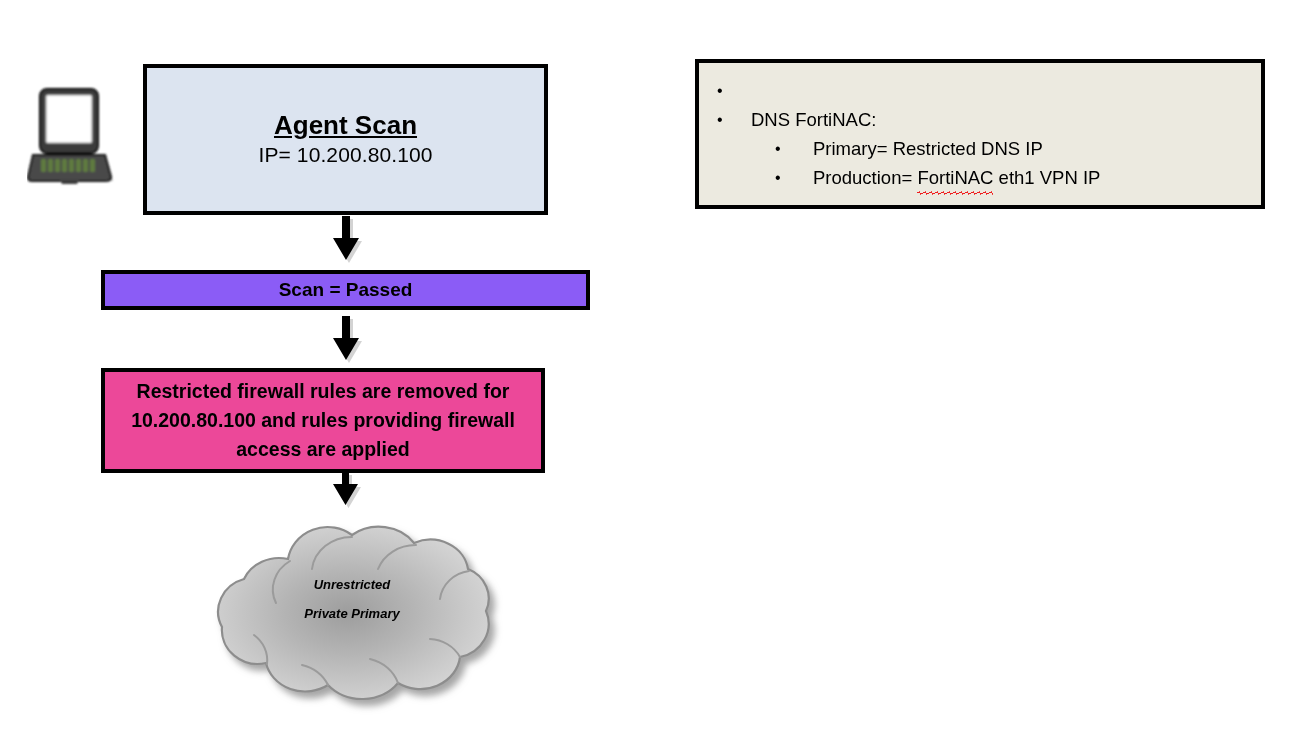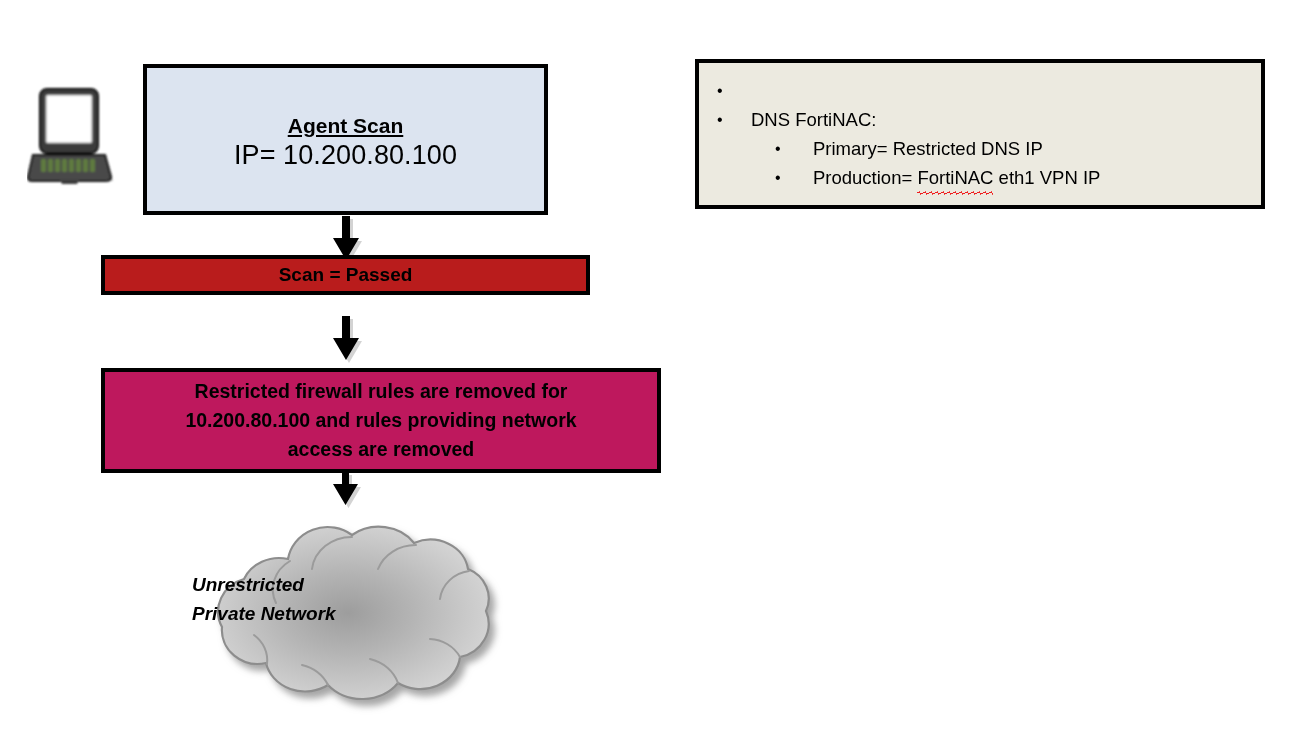--- a/index.html
+++ b/index.html
@@ -46,29 +46,29 @@
 
   .box-agent {
     left: 143px;
     top: 64px;
     width: 405px;
     height: 151px;
     background: #dce4f0;
     padding: 4px 10px;
   }
   .box-agent .line {
-    font-size: 27px;
+    font-size: 21px;
     line-height: 28px;
     letter-spacing: 0.1px;
   }
   .box-agent .title {
     font-weight: bold;
     text-decoration: underline;
     text-underline-offset: 2px;
-    font-size: 21px;
+    font-size: 26px;
     line-height: 29px;
     margin-bottom: 1px;
   }
   .spell {
     position: relative;
     display: inline-block;
   }
   .spell::after {
     content: "";
     position: absolute;
@@ -78,37 +78,37 @@
     height: 4px;
     background-image:
       radial-gradient(circle at 1.5px 3.2px, rgba(0,0,0,0) 1.25px, #ef1d1d 1.3px, #ef1d1d 2.0px, rgba(0,0,0,0) 2.1px),
       radial-gradient(circle at 4.5px 0.8px, rgba(0,0,0,0) 1.25px, #ef1d1d 1.3px, #ef1d1d 2.0px, rgba(0,0,0,0) 2.1px);
     background-size: 6px 4px;
     background-repeat: repeat-x;
   }
 
   .box-scan {
     left: 101px;
-    top: 255px;
+    top: 270px;
     width: 489px;
     height: 40px;
-    background: #b91c1c;
+    background: #8b5cf6;
   }
   .box-scan .line {
     font-size: 19px;
     font-weight: bold;
     line-height: 24px;
   }
 
   .box-action {
     left: 101px;
     top: 368px;
-    width: 560px;
+    width: 444px;
     height: 105px;
-    background: #be185d;
+    background: #ec4899;
     padding: 2px 18px;
   }
   .box-action .line {
     font-size: 19.5px;
     font-weight: bold;
     line-height: 29px;
   }
 
   
   .box-legend {
@@ -154,21 +154,22 @@
     left: 192px;
     top: 507px;
     width: 320px;
     height: 208px;
   }
   .cloud-label {
     position: absolute;
     left: 192px;
     top: 570px;
     width: 320px;
-    font-size: 19px;
+    text-align: center;
+    font-size: 13px;
     font-style: italic;
     font-weight: bold;
     line-height: 29px;
     pointer-events: none;
   }
 </style>
 </head>
 <body>
 
 <div class="stage">
@@ -230,22 +231,22 @@
     <svg width="48" height="56" viewBox="0 0 48 56" xmlns="http://www.w3.org/2000/svg">
       <g transform="translate(3,3)" opacity="0.38">
         <path d="M17 0 L25 0 L25 22 L34 22 L21 44 L8 22 L17 22 Z" fill="#8c8c8c"></path>
       </g>
       <path d="M17 0 L25 0 L25 22 L34 22 L21 44 L8 22 L17 22 Z" fill="#000000"></path>
     </svg>
   </div>
 
   <div class="box box-action">
     <div class="line">Restricted firewall rules are removed for</div>
-    <div class="line">10.200.80.100 and rules providing network</div>
-    <div class="line">access are removed</div>
+    <div class="line">10.200.80.100 and rules providing firewall</div>
+    <div class="line">access are applied</div>
   </div>
 
   <div class="arrow" style="left:327px; top:472px;">
     <svg width="44" height="46" viewBox="0 0 44 46" xmlns="http://www.w3.org/2000/svg">
       <g transform="translate(3,3)" opacity="0.38">
         <path d="M15 0 L22 0 L22 12 L31 12 L18.5 33 L6 12 L15 12 Z" fill="#8c8c8c"></path>
       </g>
       <path d="M15 0 L22 0 L22 12 L31 12 L18.5 33 L6 12 L15 12 Z" fill="#000000"></path>
     </svg>
   </div>
@@ -287,21 +288,21 @@
           <path d="M268 150 A36 34 0 0 0 238 132"></path>
           <path d="M206 176 A40 36 0 0 0 178 152"></path>
           <path d="M136 178 A40 36 0 0 0 110 158"></path>
           <path d="M75 157 A34 32 0 0 0 62 128"></path>
         </g>
       </g>
     </svg>
   </div>
   <div class="cloud-label">
     <div>Unrestricted</div>
-    <div>Private Network</div>
+    <div>Private Primary</div>
   </div>
 
   <div class="box-legend">
 
     <div class="bullet-row lvl1">
       <span class="bullet-dot">•</span>
     </div>
 
     <div class="bullet-row lvl1">
       <span class="bullet-dot">•</span>

